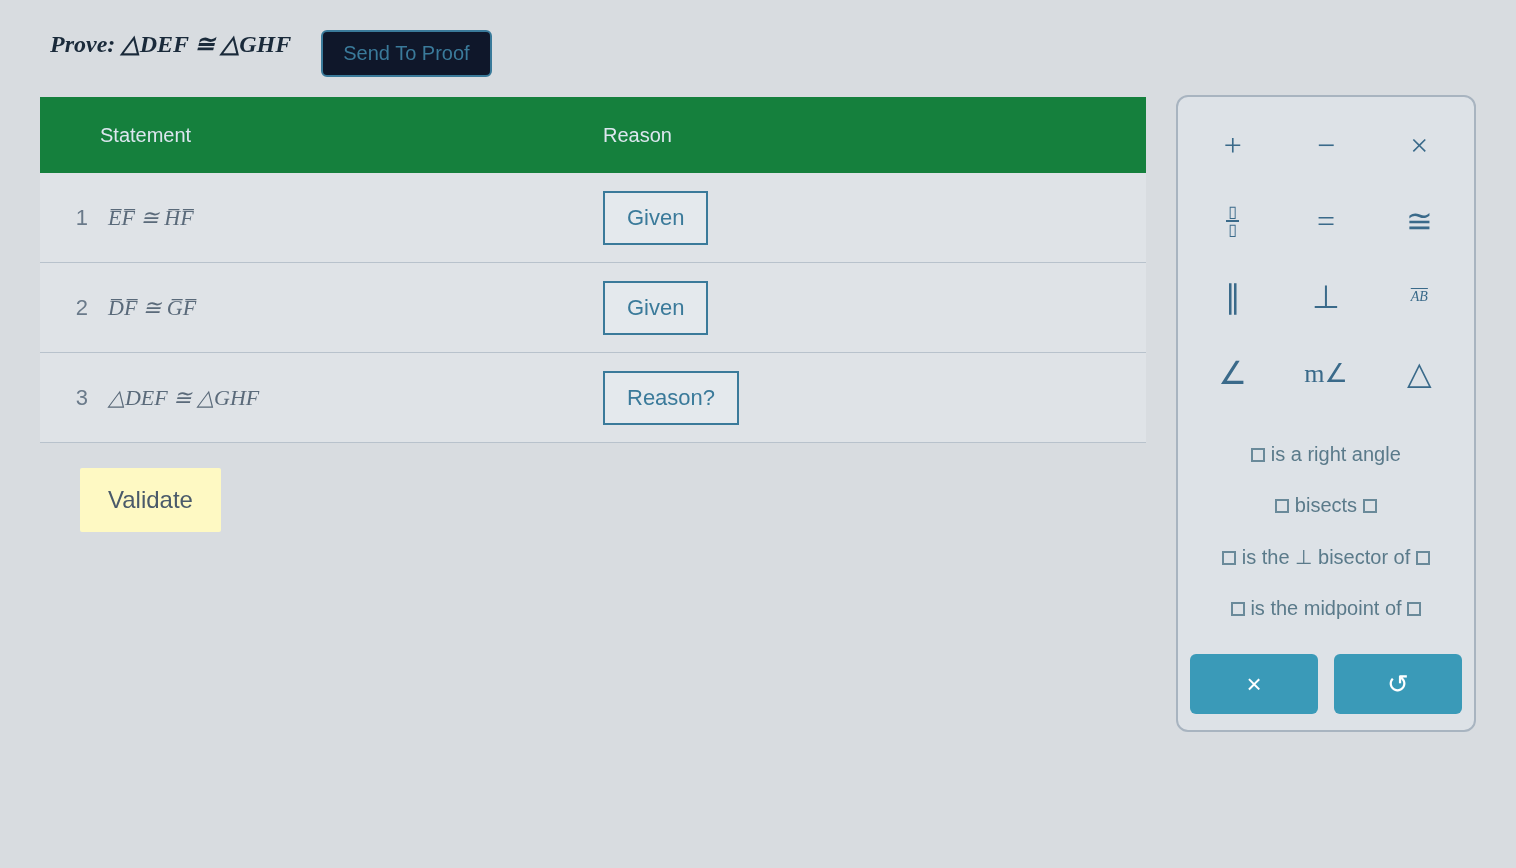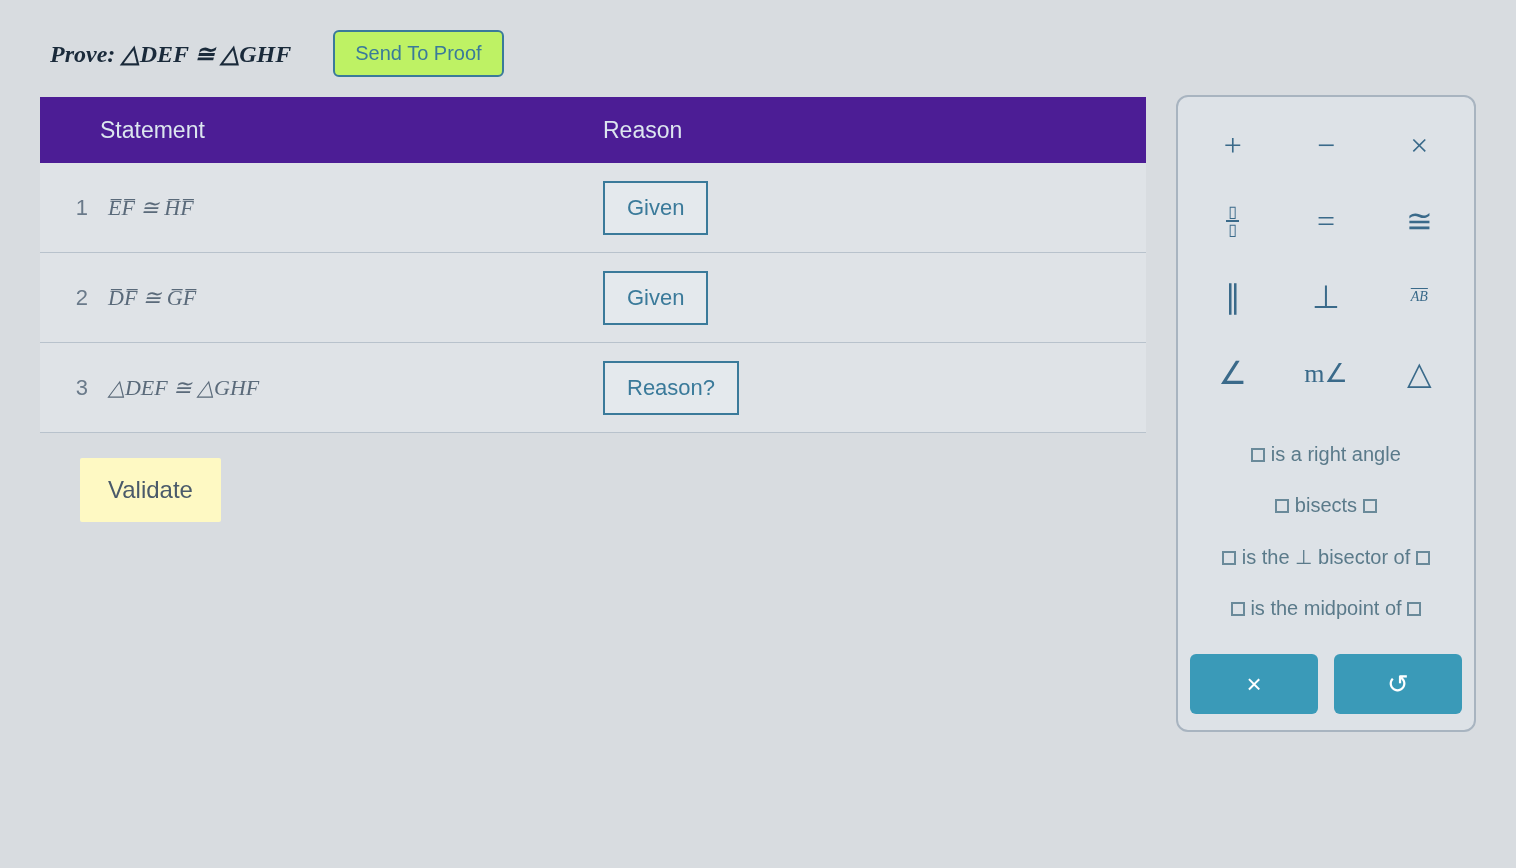--- a/index.html
+++ b/index.html
@@ -12,55 +12,55 @@
     color: #3a4a5a;
   }
   .main-wrap {
     padding: 30px 40px 0 40px;
     display: flex;
     gap: 30px;
   }
   .left-col { flex: 1; }
   .prove-row {
     display: flex;
-    align-items: center;
-    gap: 42px;
+    align-items: flex-start;
+    gap: 30px;
     margin-bottom: 20px;
     padding-left: 10px;
   }
   .prove-label {
     font-size: 24px;
     font-weight: 600;
     color: #1a2a3a;
     font-style: italic;
     font-family: "Times New Roman", serif;
   }
   .outlined-btn {
     border: 2px solid #3a7a9a;
-    background: #bef264;
+    background: #0f172a;
     color: #3a7a9a;
     font-size: 20px;
     padding: 10px 20px;
     border-radius: 6px;
     cursor: pointer;
     font-weight: 500;
   }
   .proof-table {
     width: 100%;
     background: #dfe3e7;
     border-top-left-radius: 4px;
     border-top-right-radius: 4px;
   }
   .thead-row {
-    background: #4c1d95;
+    background: #15803d;
     color: #dce6ef;
     display: flex;
-    height: 66px;
+    height: 76px;
     align-items: center;
-    font-size: 23px;
+    font-size: 20px;
   }
   .th-statement { width: 50%; padding-left: 60px; }
   .th-reason { width: 50%; padding-left: 10px; }
   .prow {
     display: flex;
     align-items: center;
     min-height: 90px;
     border-bottom: 1px solid #b8c2cc;
     padding: 12px 0;
   }

